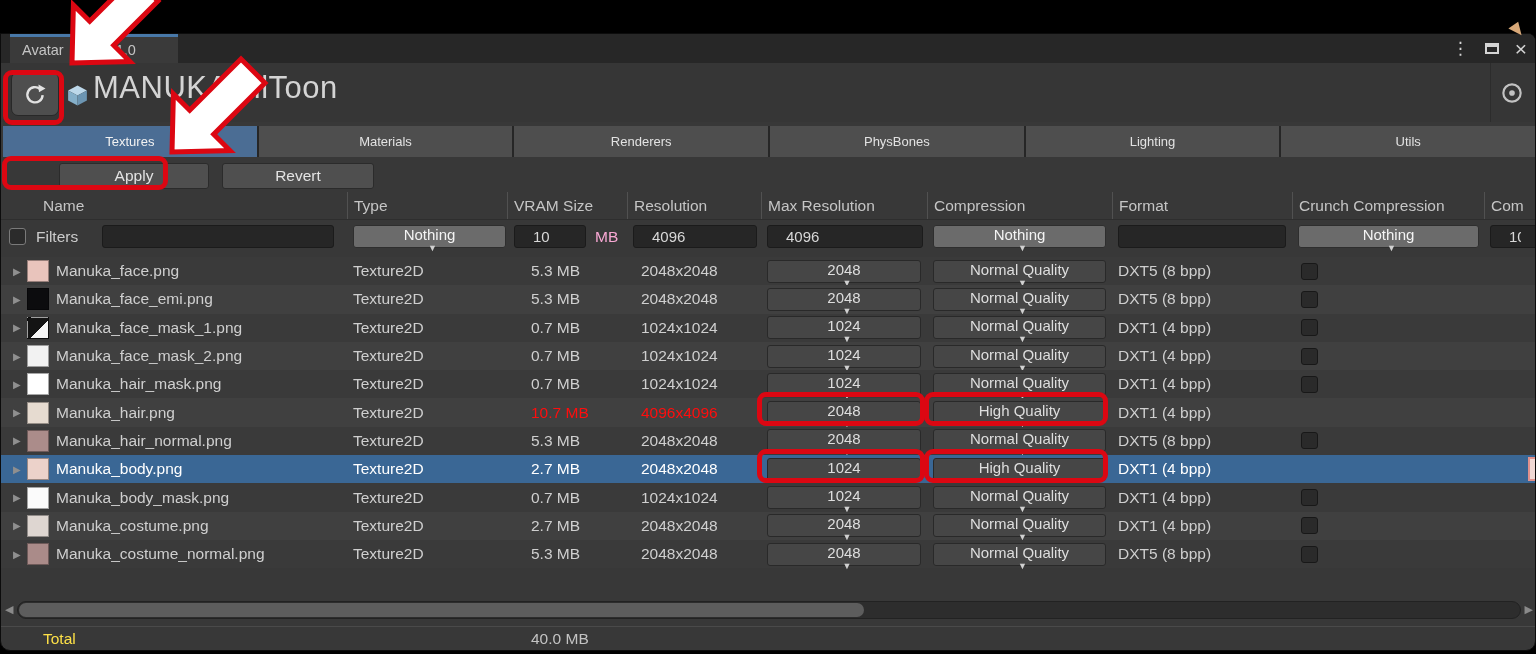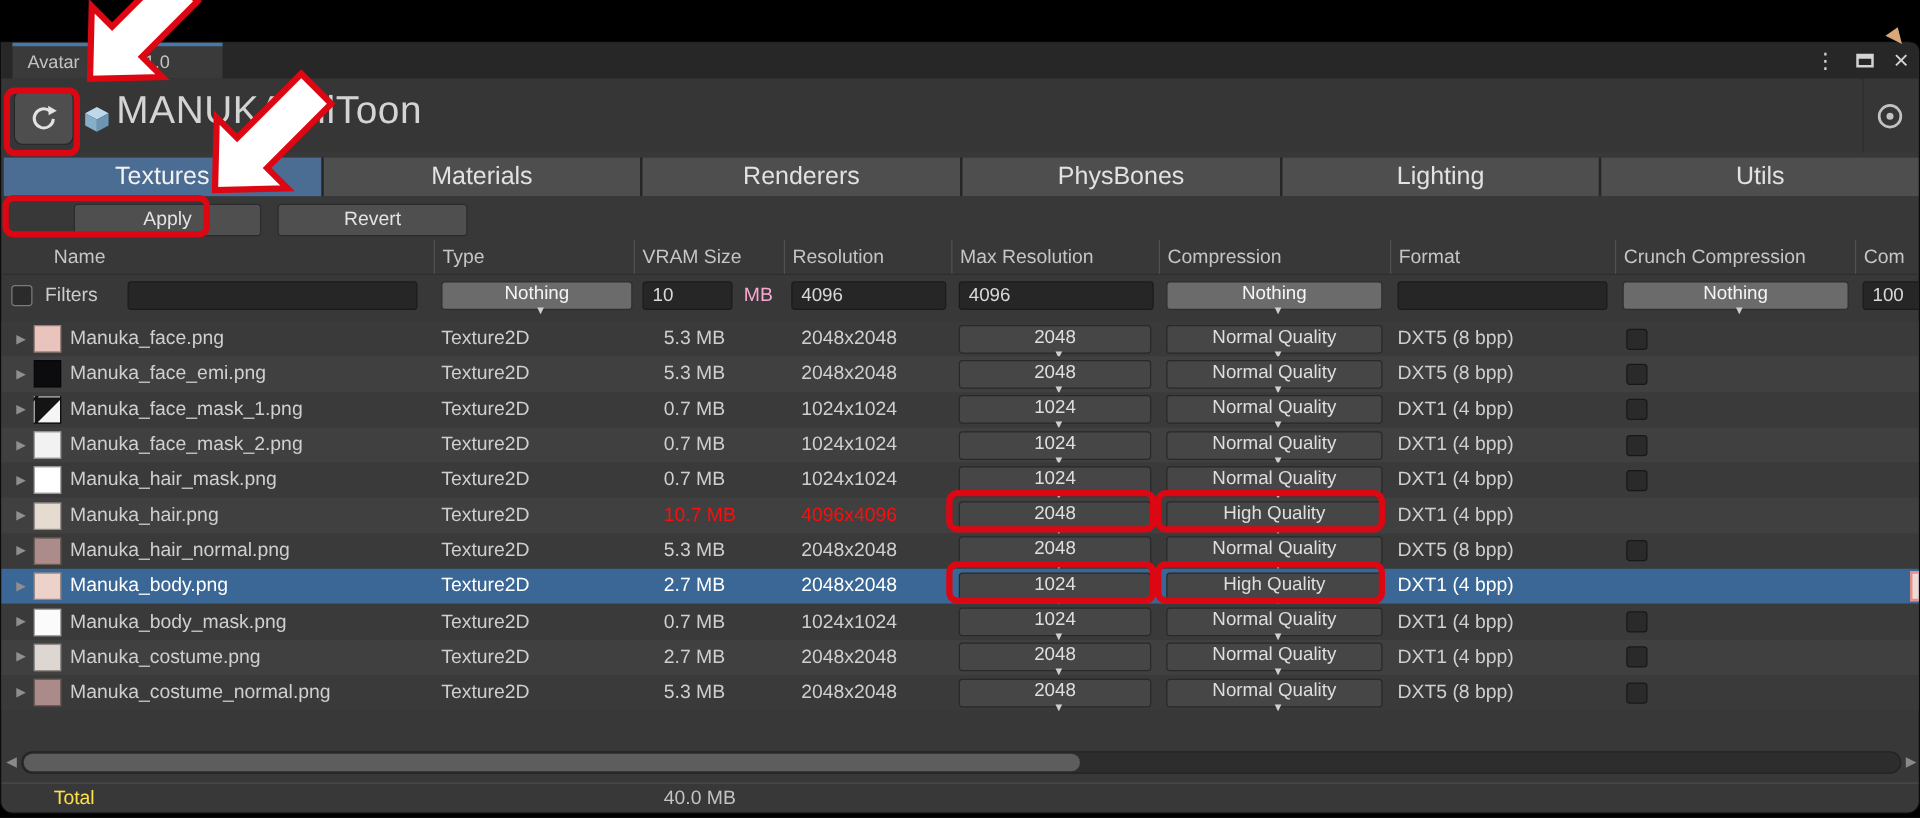--- a/index.html
+++ b/index.html
@@ -23,21 +23,21 @@
   .header-row{position:absolute;left:0;top:29px;width:100%;height:59px;background:#363636;}
   .refresh-btn{position:absolute;left:10px;top:9px;width:48px;height:44px;background:#4e4e4e;
                border:1px solid #282828;border-radius:7px;display:flex;align-items:center;justify-content:center;}
   .cube{position:absolute;left:64px;top:20px;}
   .win-title{position:absolute;left:92px;top:7px;margin:0;font-size:31px;font-weight:400;color:#d4d4d4;letter-spacing:.5px;}
   .picker{position:absolute;right:10px;top:17px;}
   .picker-divider{position:absolute;right:44px;top:0;width:1px;height:59px;background:#2c2c2c;}
 
   
   .tabs{position:absolute;left:2px;top:92px;width:1532px;height:31px;display:flex;background:#262626;gap:2px;}
-  .tab{flex:1;background:#4e4e4e;color:#e2e2e2;font-size:20px;display:flex;align-items:center;
+  .tab{flex:1;background:#4e4e4e;color:#e2e2e2;font-size:13px;display:flex;align-items:center;
        justify-content:center;}
   .tab.selected{background:#4b6d94;color:#f2f2f2;}
 
   
   .toolbar{position:absolute;left:0;top:123px;width:100%;height:35px;margin-left:48px;}
   .tbtn{position:absolute;top:6px;height:26px;background:#4f4f4f;border:1px solid #2b2b2b;border-radius:3px;
         color:#e3e3e3;font-size:15.5px;text-align:center;line-height:24px;}
   .apply{left:10px;width:150px;}
   .revert{left:173px;width:152px;}
 
@@ -46,21 +46,21 @@
   .colheaders{position:absolute;left:0;top:158px;width:1536px;height:28px;border-bottom:1px solid #2e2e2e;}
   .hc{color:#c5c5c5;font-size:15.5px;line-height:28px;padding-left:6px;border-left:1px solid rgba(140,140,140,.3);
       white-space:nowrap;overflow:hidden;}
   .hc0{padding-left:42px;border-left:none;}
 
   .filterrow{position:absolute;left:0;top:186px;width:1536px;height:33px;align-items:center;}
   .fcell{display:flex;align-items:center;height:33px;}
   .checkbox{width:17px;height:17px;background:#2b2b2b;border:1px solid #7a7a7a;border-radius:3px;margin-left:8px;}
   .flabel{color:#cccccc;font-size:15.5px;margin-left:10px;}
   .tinput{background:#262626;border:1px solid #1b1b1b;border-radius:3px;color:#d8d8d8;height:23px;
-          padding:0 7px;font-size:15px;outline:none;}
+          padding:0 18px;font-size:15px;outline:none;}
   .f-name-input{margin-left:24px;width:232px;}
   .dd{background:#464646;border:1px solid #292929;border-radius:3px;height:23px;display:flex;align-items:center;
       justify-content:space-between;padding:0 8px;color:#dedede;font-size:15px;white-space:nowrap;flex-direction:column;}
   .fdd{background:#6b6b6b;border-color:#2e2e2e;color:#f4f4f4;}
   .caret{font-size:9px;color:#d0d0d0;margin-left:6px;}
   .mb{color:#f9a8d4;font-size:15.5px;margin-left:9px;}
 
   
   .rows{position:absolute;left:0;top:223px;width:1536px;}
   .trow{height:28.3px;align-items:center;background:#3a3a3a;position:relative;}

